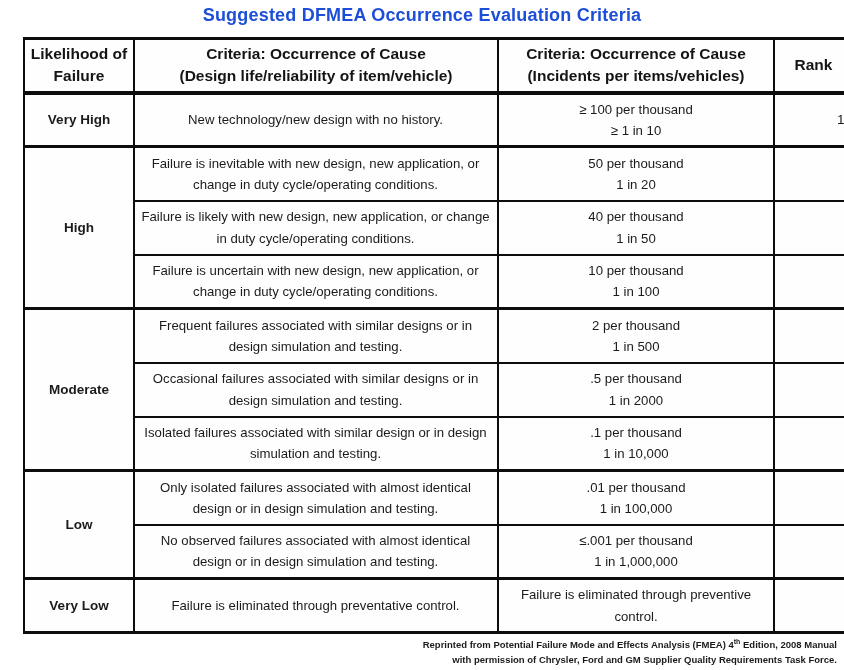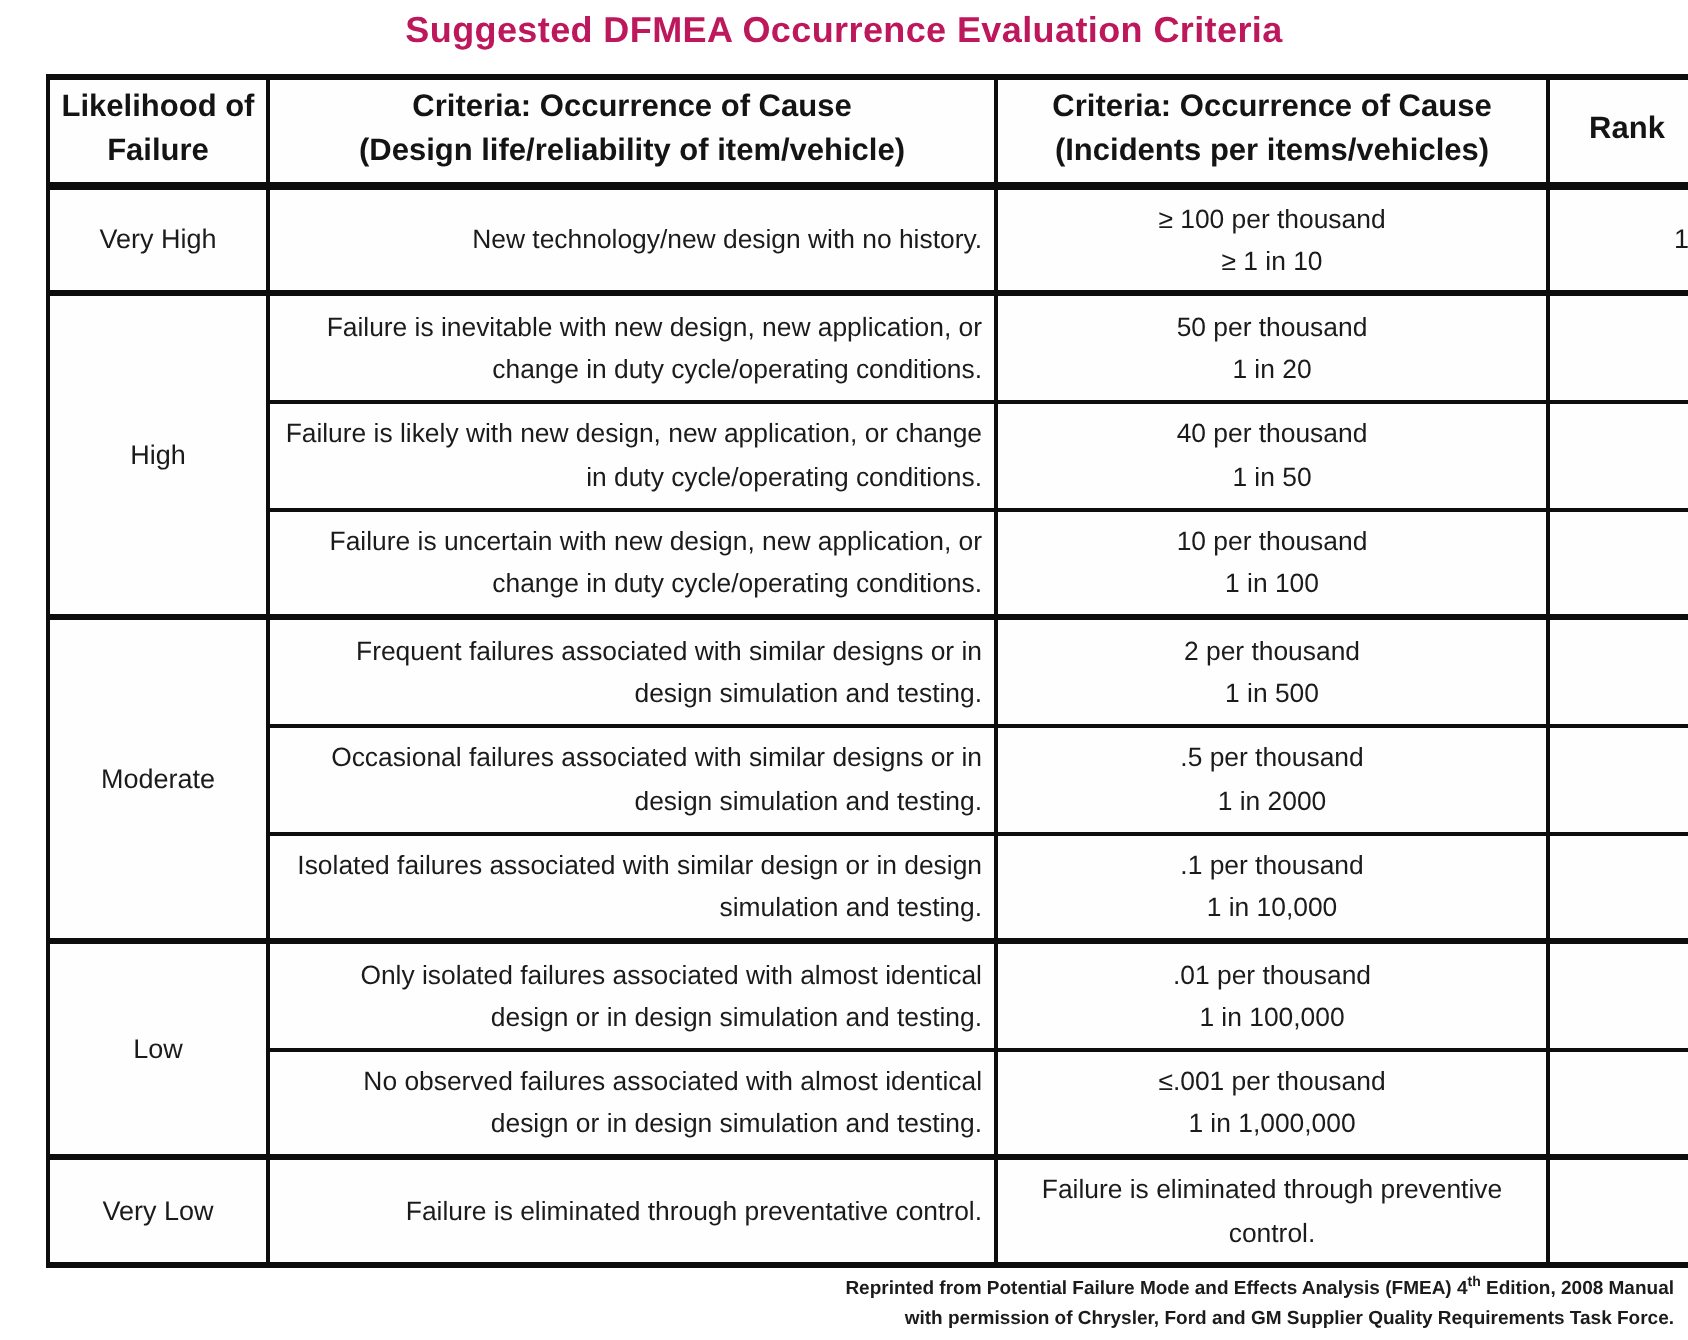--- a/index.html
+++ b/index.html
@@ -11,21 +11,21 @@
     overflow: hidden;
   }
   .page { width: 844px; height: 670px; position: relative; }
 
   .title {
     text-align: center;
     font-size: 18px;
     font-weight: 700;
     padding-top: 5px;
     letter-spacing: 0.2px;
-    color: #be185d;
+    color: #1d4ed8;
   }
 
   table.dfmea {
     border-collapse: collapse;
     table-layout: fixed;
     position: absolute;
     left: 23px; top: 37px;
     width: 829px;
   }
   col.c-likelihood { width: 110px; }
@@ -46,26 +46,26 @@
     font-size: 15.5px;
     font-weight: 700;
     text-align: center;
     line-height: 1.45;
     color: #141414;
   }
   tr.group-start td { border-top: 3px solid #0d0d0d; }
   tr.last-row td    { border-bottom: 3px solid #0d0d0d; }
 
   td.likelihood {
-    font-weight: 400;
+    font-weight: 700;
     text-align: center;
     font-size: 13.5px;
   }
   td.design {
-    text-align: right;
+    text-align: center;
     padding: 3px 6px 3px 5px;
     font-size: 13.2px;
     line-height: 1.6;
   }
   td.incidents {
     text-align: center;
     font-size: 13.2px;
     line-height: 1.6;
     padding: 3px 10px;
     margin-left: 36px;

